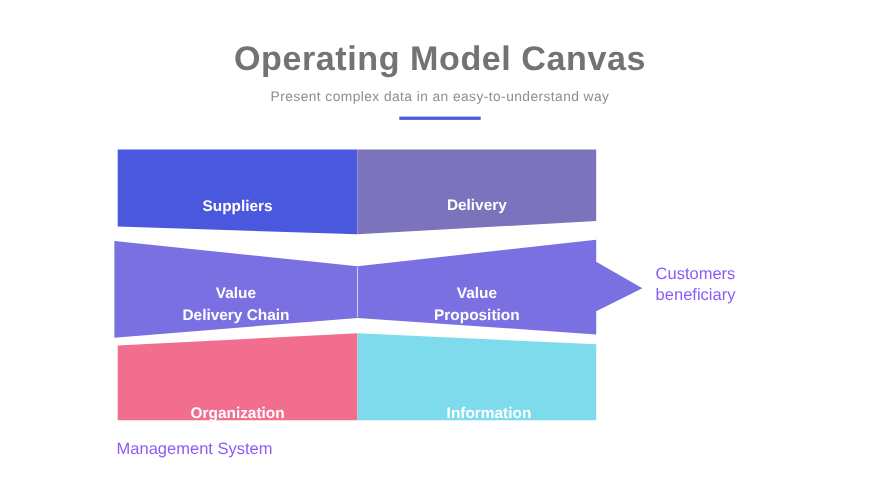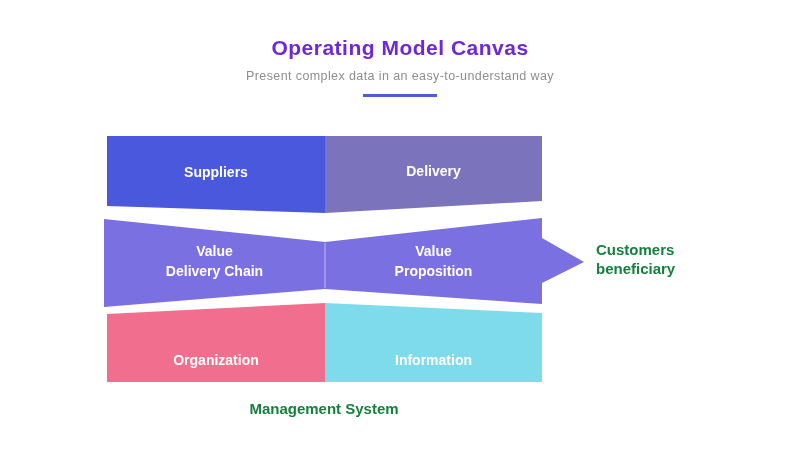--- a/index.html
+++ b/index.html
@@ -17,24 +17,24 @@
   }
   .header {
     position: absolute;
     top: 0;
     left: 0;
     width: 800px;
     text-align: center;
   }
   .title {
     margin: 36px 0 0 0;
-    font-size: 21px;
+    font-size: 31px;
     font-weight: 700;
     letter-spacing: 0.5px;
-    color: #6d28d9;
+    color: #737373;
   }
   .subtitle {
     margin: 9px 0 0 0;
     font-size: 12.5px;
     letter-spacing: 0.4px;
     color: #8e8e8e;
   }
   .underline {
     width: 74px;
     height: 3px;
@@ -53,40 +53,41 @@
     display: flex;
     align-items: center;
     justify-content: center;
     text-align: center;
     color: #ffffff;
     font-weight: 700;
     font-size: 14px;
     line-height: 20px;
     white-space: pre-line;
     pointer-events: none;
+    margin-top: 15px;
   }
   .annotation {
     position: absolute;
-    color: #15803d;
-    font-weight: 700;
+    color: #8b5cf6;
+    font-weight: 400;
     font-size: 15px;
     line-height: 19px;
     white-space: pre-line;
   }
   .annotation.customers {
     left: 596px;
     top: 240px;
     width: 140px;
     text-align: left;
   }
   .annotation.management {
     left: 106px;
     top: 399px;
     width: 436px;
-    text-align: center;
+    text-align: left;
     font-size: 15px;
   }
 </style>
 </head>
 <body>
 
 <div class="slide">
 
   <div class="header">
     <h1 class="title">Operating Model Canvas</h1>
@@ -104,19 +105,19 @@
     <polygon points="325,303 542,313 542,382 325,382" fill="#7edbec"></polygon>
   </svg>
 
   <div class="block-label" style="left:107px; top:136px; width:218px; height:72px;">Suppliers</div>
   <div class="block-label" style="left:325px; top:136px; width:217px; height:70px;">Delivery</div>
   <div class="block-label" style="left:104px; top:226px; width:221px; height:70px;">Value
 Delivery Chain</div>
   <div class="block-label" style="left:325px; top:226px; width:217px; height:70px;">Value
 Proposition</div>
   <div class="block-label" style="left:107px; top:324px; width:218px; height:72px;text-align:right;">Organization</div>
-  <div class="block-label" style="left:325px; top:324px; width:217px; height:72px;">Information</div>
+  <div class="block-label" style="left:336px; top:324px; width:217px; height:72px;">Information</div>
 
   <div class="annotation customers">Customers
 beneficiary</div>
   <div class="annotation management">Management System</div>
 
 </div>
 
 </body></html>

